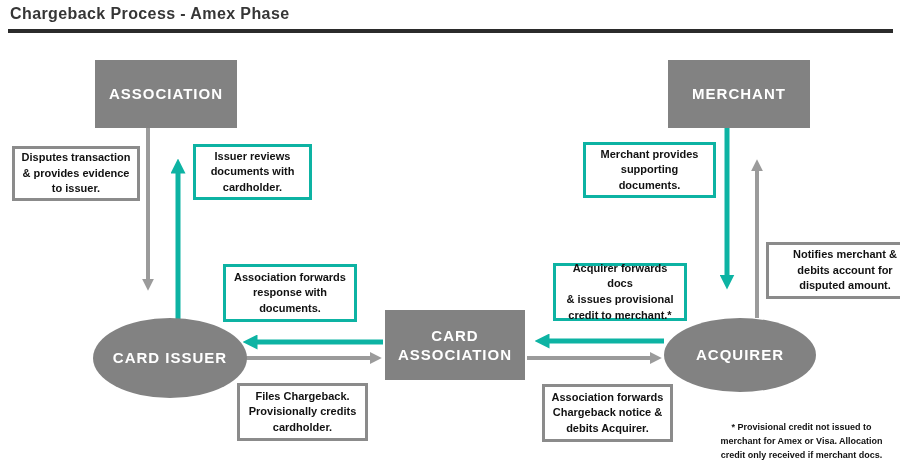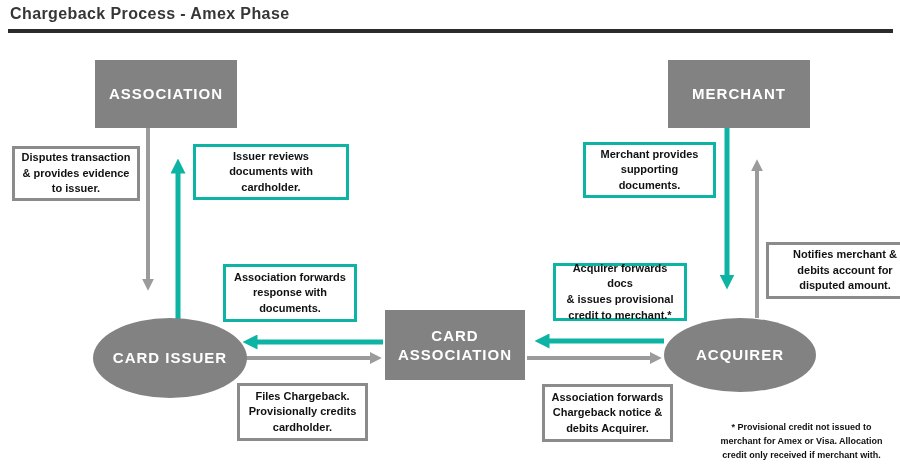--- a/index.html
+++ b/index.html
@@ -81,21 +81,21 @@
     color: var(--text-color);
     line-height: 1.42;
     white-space: pre-line;
     z-index: 2;
     box-sizing: border-box;
     padding: 0 3px;
   }
   .teal-border { border: 3px solid var(--teal); }
   .gray-border { border: 3px solid var(--border-gray); }
   #label-disputes          { left: 12px;  top: 146px; width: 128px; height: 55px; }
-  #label-issuer-reviews    { left: 193px; top: 144px; width: 156px; height: 56px; }
+  #label-issuer-reviews    { left: 193px; top: 144px; width: 119px; height: 56px; }
   #label-merchant-provides { left: 583px; top: 142px; width: 133px; height: 56px; }
   #label-notifies          { left: 766px; top: 242px; width: 158px; height: 57px; }
   #label-assoc-response    { left: 223px; top: 264px; width: 134px; height: 58px; }
   #label-acquirer-forwards { left: 553px; top: 263px; width: 134px; height: 58px; }
   #label-files-chargeback  { left: 237px; top: 383px; width: 131px; height: 58px; }
   #label-assoc-chargeback  { left: 542px; top: 384px; width: 131px; height: 58px; }
   .footnote {
     position: absolute;
     left: 703px;
     top: 421px;
@@ -163,15 +163,15 @@
 credit to merchant.*</div>
   <div class="label-box gray-border" id="label-files-chargeback">Files Chargeback.
 Provisionally credits
 cardholder.</div>
   <div class="label-box gray-border" id="label-assoc-chargeback">Association forwards
 Chargeback notice &amp;
 debits Acquirer.</div>
 
   <div class="footnote">* Provisional credit not issued to
 merchant for Amex or Visa. Allocation
-credit only received if merchant with.</div>
+credit only received if merchant docs.</div>
 
 </div>
 
 </body></html>

